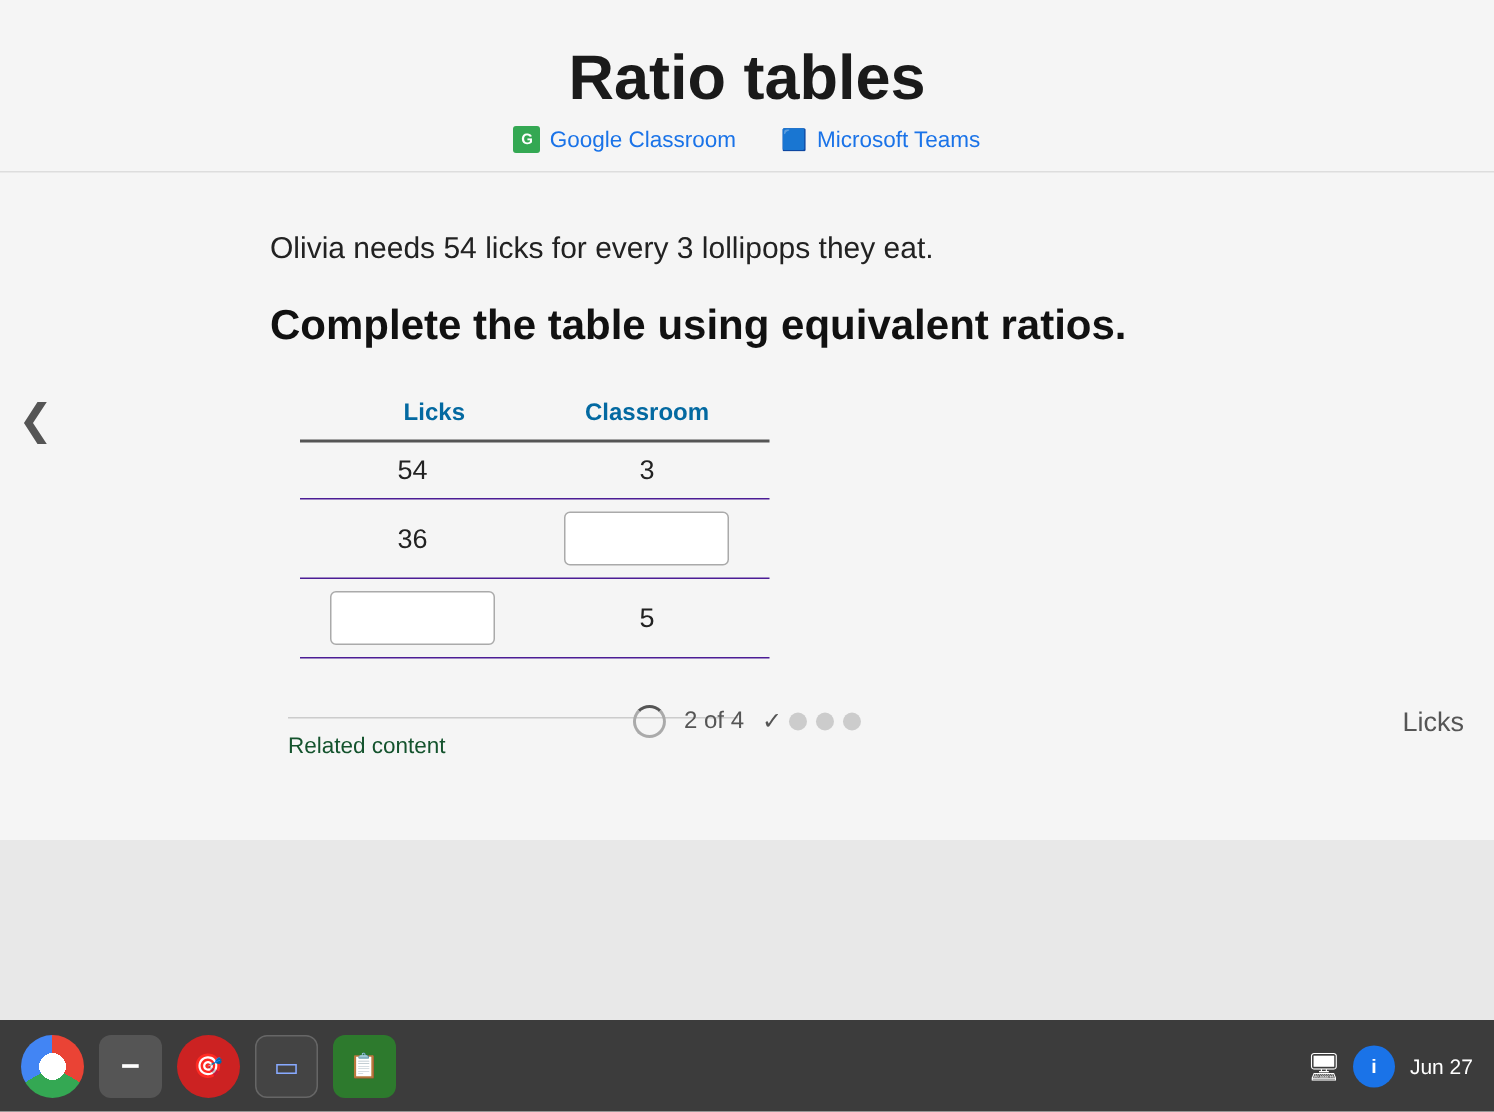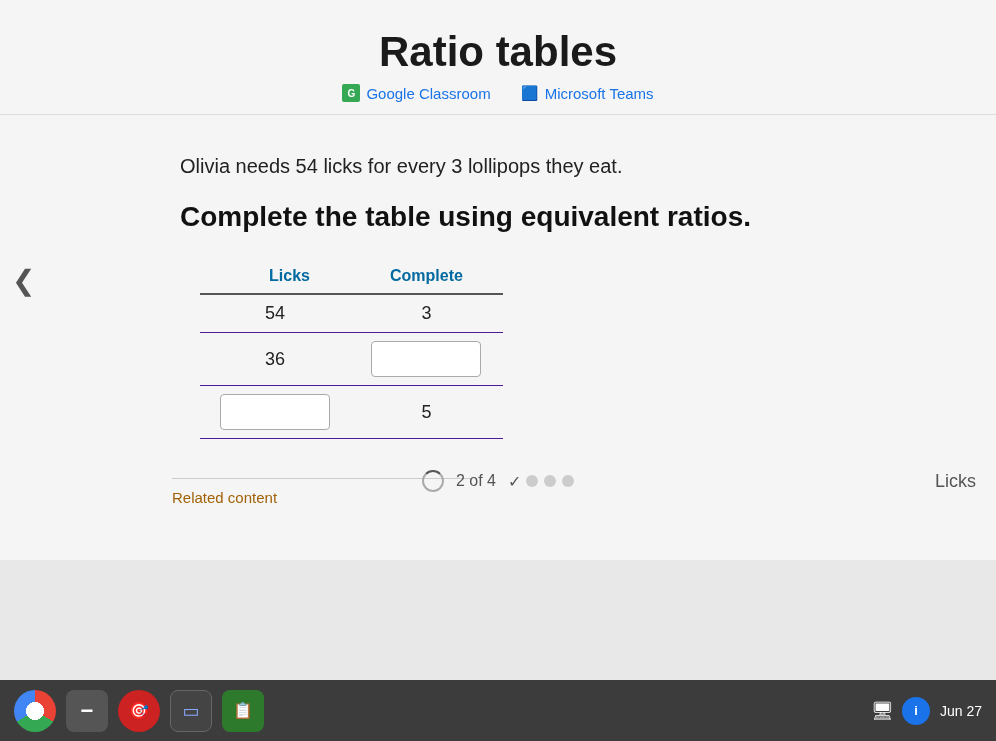--- a/index.html
+++ b/index.html
@@ -126,23 +126,23 @@
       font-size: 17px;
       text-align: center;
       outline: none;
       color: #333;
     }
 
     
     .related-content {
       position: absolute;
       bottom: 54px;
-      left: 172px;
+      left: 192px;
       font-size: 15px;
-      color: #a16207;
+      color: #14532d;
       border-top: 1px solid #ccc;
       padding-top: 10px;
       width: 300px;
     }
 
     
     .left-nav {
       position: absolute;
       left: 12px;
       top: 50%;
@@ -326,21 +326,21 @@
   <div class="left-nav">❮</div>
 
   <div class="content">
     <p class="problem-text">Olivia needs 54 licks for every 3 lollipops they eat.</p>
     <p class="instruction-text">Complete the table using equivalent ratios.</p>
 
     <table class="ratio-table">
       <thead>
         <tr>
           <th>Licks</th>
-          <th>Complete</th>
+          <th>Classroom</th>
         </tr>
       </thead>
       <tbody>
 
         <tr>
           <td>54</td>
           <td>3</td>
         </tr>
 
         <tr>

